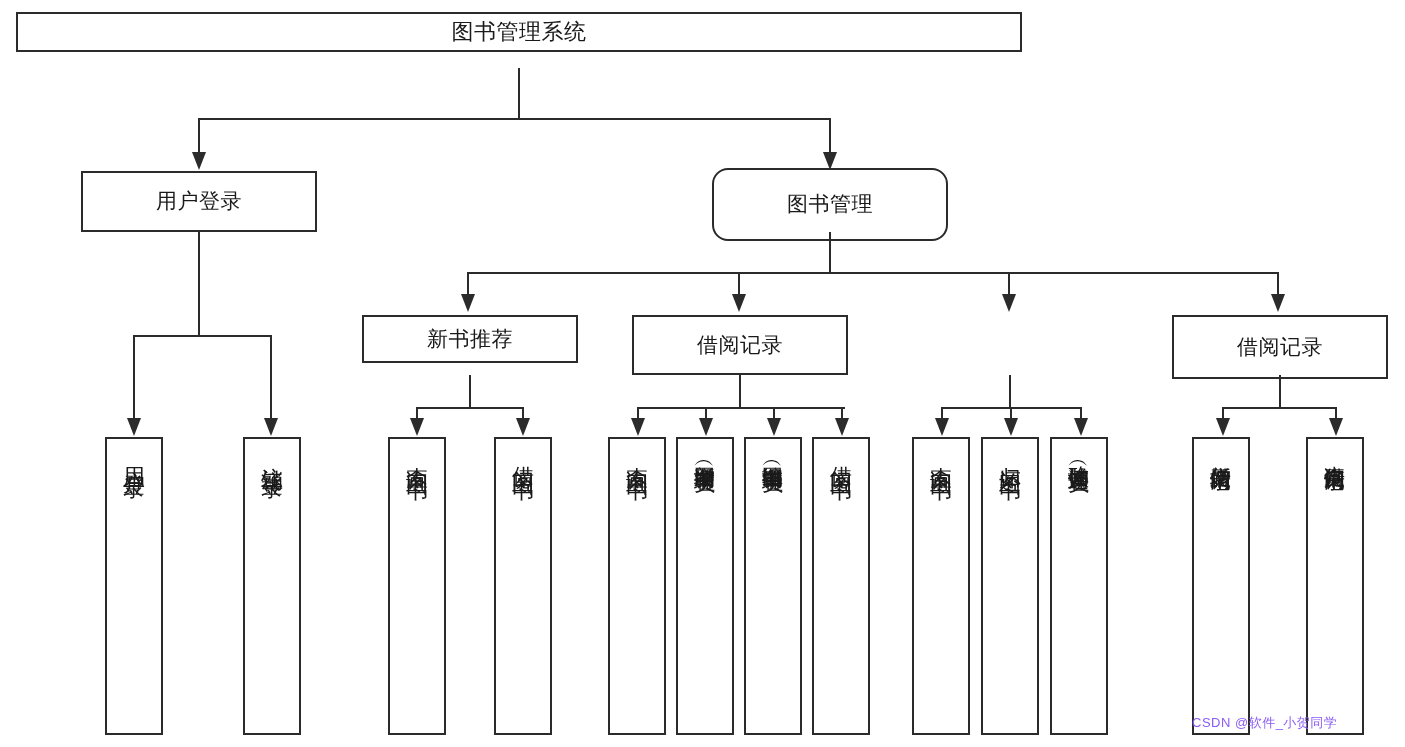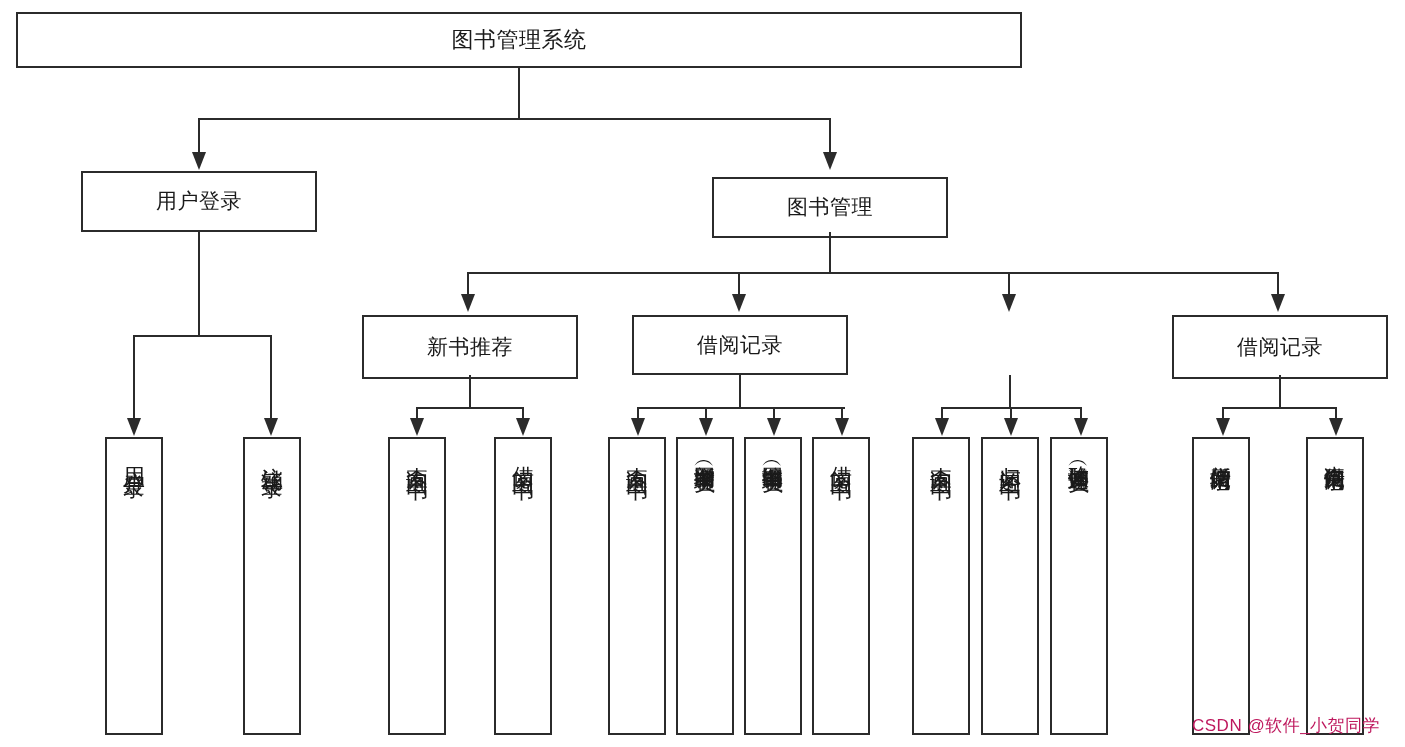--- a/index.html
+++ b/index.html
@@ -65,48 +65,48 @@
   .arrow {
     position: absolute;
     width: 0;
     height: 0;
     border-left: 7px solid transparent;
     border-right: 7px solid transparent;
     border-top: 18px solid #2b2b2b;
   }
   .watermark {
     position: absolute;
-    color: #be185d;
-    font-size: 17px;
+    color: #8b5cf6;
+    font-size: 13px;
     white-space: nowrap;
     letter-spacing: 0.5px;
   }
 </style>
 </head>
 <body>
 
 <div id="canvas">
 
-  <div class="node h-node root" style="left:16px; top:12px; width:1006px; height:56px;">
+  <div class="node h-node root" style="left:16px; top:12px; width:1006px; height:40px;">
     <span class="node-label">图书管理系统</span>
   </div>
 
   <div class="edge edge-v" style="left:518px; top:68px; width:2px; height:51px;"></div>
 
   <div class="edge edge-h" style="left:198px; top:118px; width:633px; height:2px;"></div>
 
   <div class="edge edge-v" style="left:198px; top:118px; width:2px; height:38px;"></div>
   <div class="arrow" style="left:192px; top:152px;"></div>
   <div class="edge edge-v" style="left:829px; top:118px; width:2px; height:38px;"></div>
   <div class="arrow" style="left:823px; top:152px;"></div>
 
   <div class="node h-node" style="left:81px; top:171px; width:236px; height:61px;">
     <span class="node-label">用户登录</span>
   </div>
-  <div class="node h-node" style="left:712px; top:177px; width:236px; height:61px;">
+  <div class="node h-node" style="left:712px; top:168px; width:236px; height:73px;border-radius:16px;">
     <span class="node-label">图书管理</span>
   </div>
 
   <div class="edge edge-v" style="left:198px; top:232px; width:2px; height:104px;"></div>
   <div class="edge edge-h" style="left:133px; top:335px; width:139px; height:2px;"></div>
   <div class="edge edge-v" style="left:133px; top:335px; width:2px; height:85px;"></div>
   <div class="arrow" style="left:127px; top:418px;"></div>
   <div class="edge edge-v" style="left:270px; top:335px; width:2px; height:85px;"></div>
   <div class="arrow" style="left:264px; top:418px;"></div>
 
@@ -114,21 +114,21 @@
   <div class="edge edge-h" style="left:467px; top:272px; width:812px; height:2px;"></div>
   <div class="edge edge-v" style="left:467px; top:272px; width:2px; height:24px;"></div>
   <div class="arrow" style="left:461px; top:294px;"></div>
   <div class="edge edge-v" style="left:738px; top:272px; width:2px; height:24px;"></div>
   <div class="arrow" style="left:732px; top:294px;"></div>
   <div class="edge edge-v" style="left:1008px; top:272px; width:2px; height:24px;"></div>
   <div class="arrow" style="left:1002px; top:294px;"></div>
   <div class="edge edge-v" style="left:1277px; top:272px; width:2px; height:24px;"></div>
   <div class="arrow" style="left:1271px; top:294px;"></div>
 
-  <div class="node h-node" style="left:362px; top:315px; width:216px; height:64px;">
+  <div class="node h-node" style="left:362px; top:315px; width:216px; height:48px;">
     <span class="node-label">新书推荐</span>
   </div>
   <div class="node h-node" style="left:632px; top:315px; width:216px; height:60px;">
     <span class="node-label">借阅记录</span>
   </div>
   <div class="node h-node" style="left:1172px; top:315px; width:216px; height:64px;">
     <span class="node-label">借阅记录</span>
   </div>
 
   <div class="edge edge-v" style="left:469px; top:375px; width:2px; height:33px;"></div>

